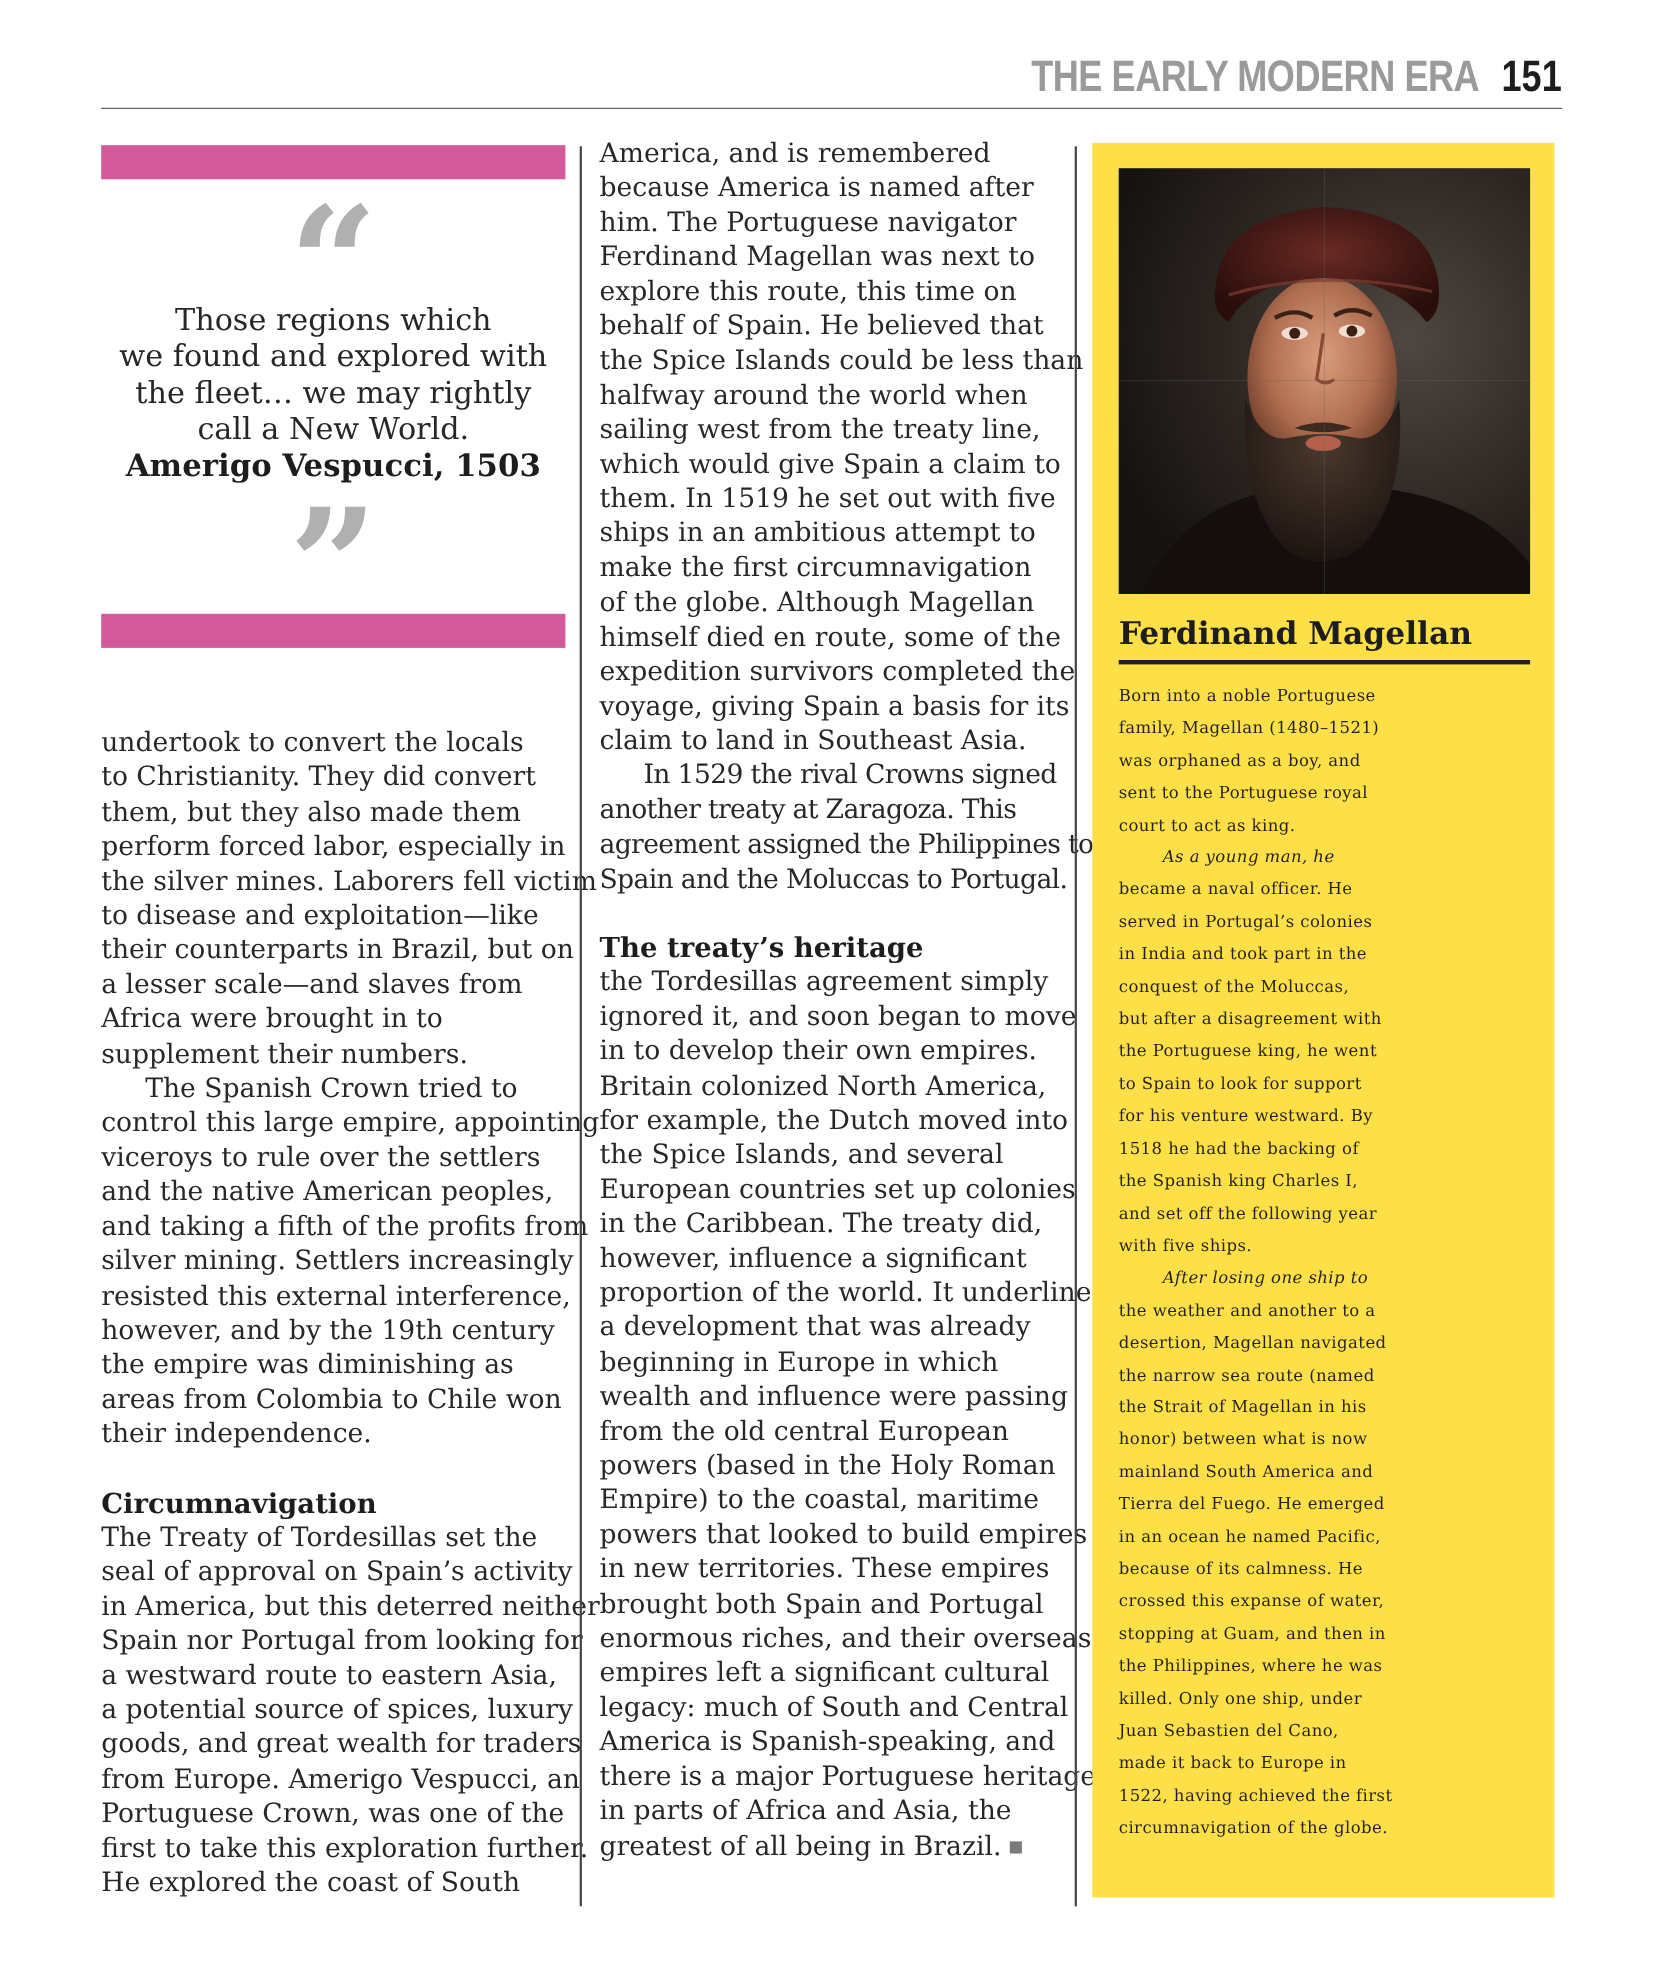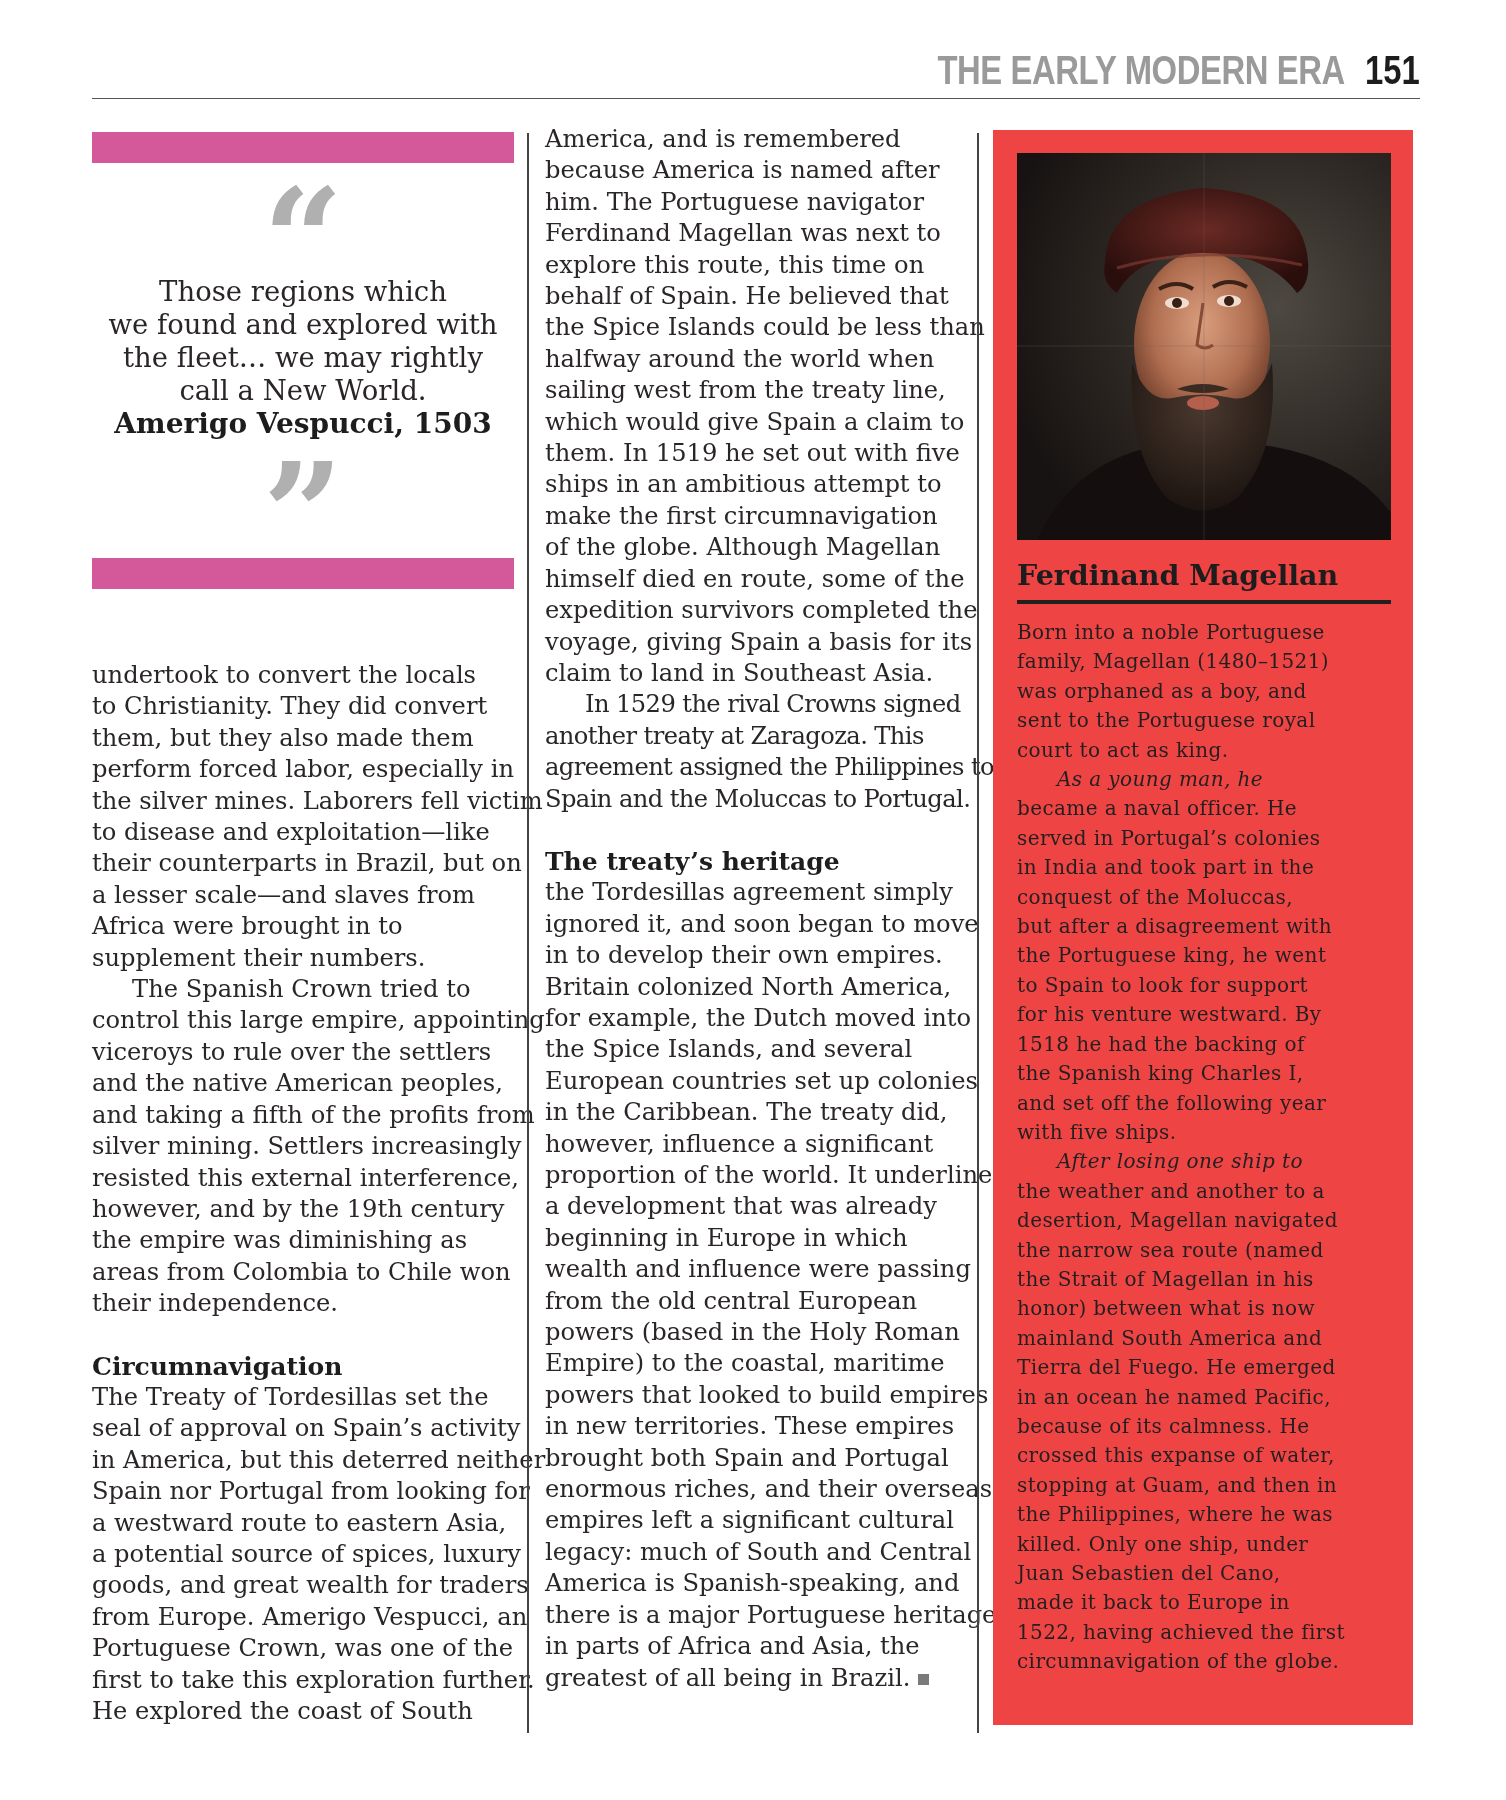--- a/index.html
+++ b/index.html
@@ -21,25 +21,25 @@
 
   .quote-box { position:absolute; left:92px; top:130px; width:422px; height:460px; }
   .pink-bar { position:absolute; left:0; width:422px; height:31px; background:#d4599b; }
   .quote-open, .quote-close { position:absolute; left:0; width:422px; text-align:center; font-family:"DejaVu Serif", serif; font-weight:bold; color:#b0b0b0; font-size:140px; line-height:140px; }
   .quote-open { top:40px; }
   .quote-close { top:315px; }
   .quote-text { position:absolute; left:0; top:145px; width:422px; text-align:center; font-size:27.5px; line-height:33px; color:#2a2626; font-weight:300; }
   .quote-text .ln { display:block; white-space:nowrap; }
   .quote-attr { font-weight:bold; font-size:28px; color:#1d1d1d;text-align:center; }
 
-  .sidebar { position:absolute; left:993px; top:130px; width:420px; height:1595px; background:#ef4444; }
+  .sidebar { position:absolute; left:993px; top:130px; width:420px; height:1595px; background:#fde047; }
   .portrait { position:absolute; left:24px; top:23px; width:374px; height:387px; overflow:hidden; background:#2a2320; }
   .sidebar-title { position:absolute; left:24px; top:428px; font-weight:bold; font-size:28.5px; color:#1d1d1d; white-space:nowrap; }
   .sidebar-rule { position:absolute; left:24px; top:470px; width:374px; height:4px; background:#231f20; }
-  .sidebar-body { position:absolute; left:24px; top:488px; width:374px; font-family:"DejaVu Serif", serif; font-size:20px; line-height:29.4px; color:#231f20; letter-spacing:0.4px; }
+  .sidebar-body { position:absolute; left:24px; top:488px; width:374px; font-family:"DejaVu Serif", serif; font-size:15px; line-height:29.4px; color:#231f20; letter-spacing:0.4px; }
   .sidebar-body .ln { display:block; white-space:nowrap; }
   .sidebar-body .indent { padding-left:40px;font-style:italic; }
   .end-mark { display:inline-block; width:11px; height:11px; background:#7a7a7a; margin-left:8px; vertical-align:1px; }
 </style>
 </head>
 <body>
 
 <div class="header">
   <span class="header-title">THE EARLY MODERN ERA</span>
   <span class="header-page">151</span>

